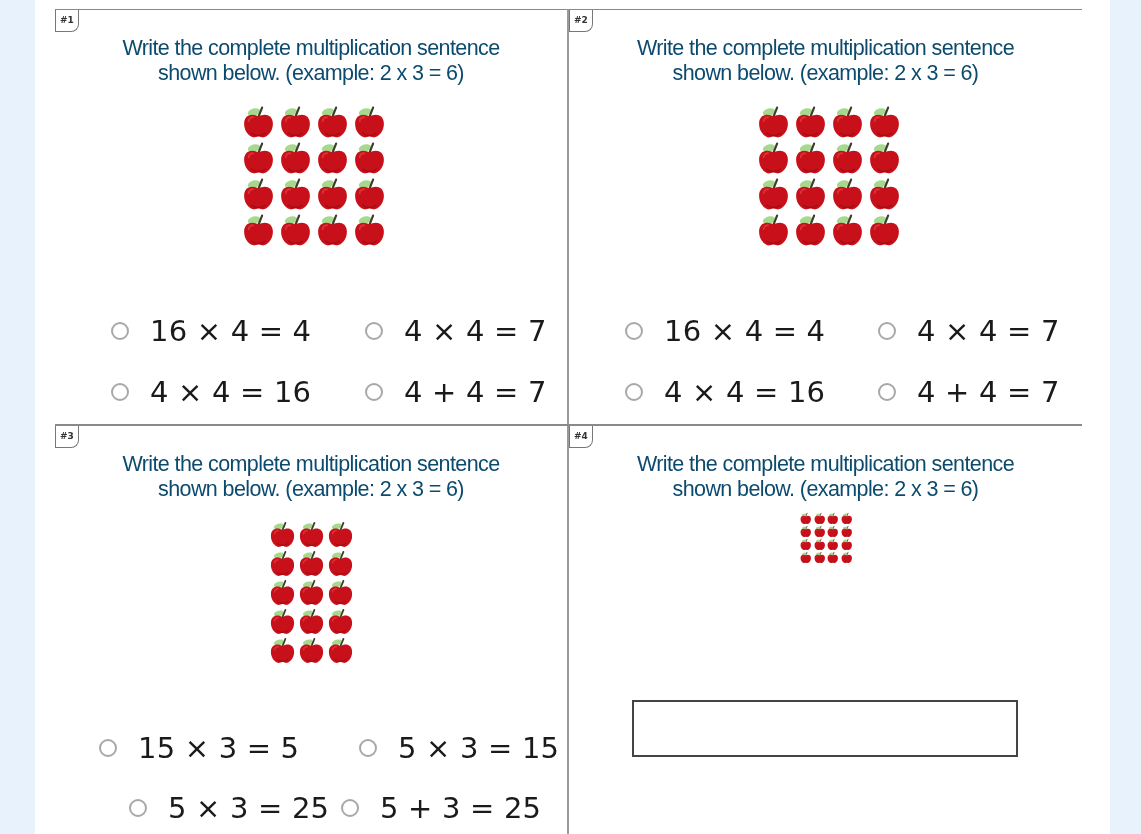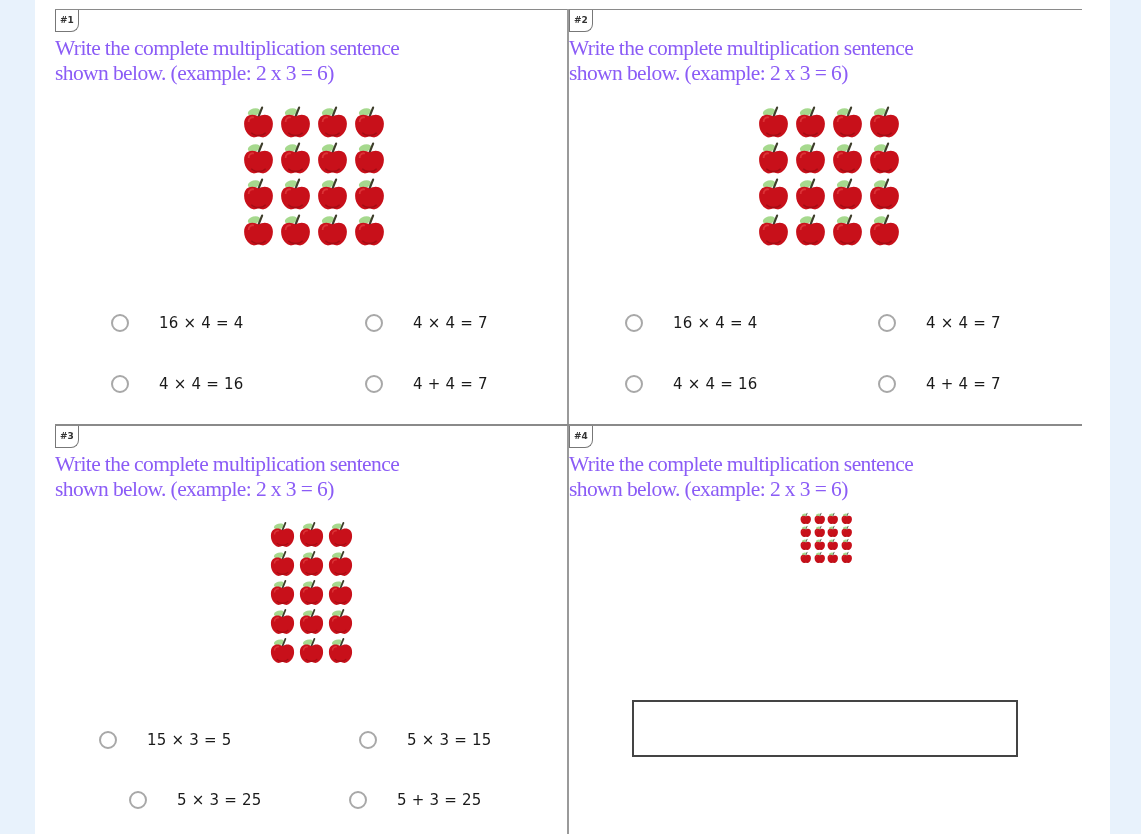--- a/index.html
+++ b/index.html
@@ -31,35 +31,35 @@
       position: absolute; left: 0; top: 0;
       min-width: 22px; height: 22px; padding: 0 4px;
       border: 1px solid #777; border-top: none; border-left: 1px solid #777;
       border-bottom-right-radius: 8px;
       font-family: "DejaVu Sans", sans-serif; font-size: 9px; font-weight: bold;
       color: #333; line-height: 20px; text-align: left; box-sizing: border-box;
       background: #fff;
     }
     .prompt {
       position: absolute; left: 0; width: 100%; top: 26px;
-      text-align: left; font-size: 21.5px; line-height: 25px; color: #8b5cf6;
-      font-family: Liberation Serif, serif; letter-spacing: -0.6px;
+      text-align: center; font-size: 21.5px; line-height: 25px; color: #0c4a6e;
+      font-family: Liberation Sans, sans-serif; letter-spacing: -0.6px;
     }
     .apples { position: absolute; display: grid; }
     .apple { position: relative; }
     .apple svg { display: block; width: 100%; height: 100%; }
     .option {
       position: absolute; display: flex; align-items: center; cursor: pointer;
     }
     .radio {
       width: 18px; height: 18px; border-radius: 50%;
       border: 2px solid #a8a8a8; box-sizing: border-box; background: #fff;
     }
     .opt-text {
-      margin-left: 30px; font-size: 15px; color: #1a1a1a;
+      margin-left: 21px; font-size: 29px; color: #1a1a1a;
       font-family: "DejaVu Sans", sans-serif; letter-spacing: 0.2px;
     }
     .answer-box {
       position: absolute; left: 632px; top: 700px; width: 386px; height: 57px;
       border: 2px solid #444; box-sizing: border-box; background: #fff;
       font-size: 18px; padding: 0 10px; outline: none;
     }
   </style>
 </head>
 <body>
@@ -558,21 +558,21 @@
   <span class="opt-text">15 × 3 = 5</span>
 </div>
 <div class="option" style="left:359px; top:731px;">
   <div class="radio"></div>
   <span class="opt-text">5 × 3 = 15</span>
 </div>
 <div class="option" style="left:129px; top:791px;">
   <div class="radio"></div>
   <span class="opt-text">5 × 3 = 25</span>
 </div>
-<div class="option" style="left:349px; top:791px;">
+<div class="option" style="left:341px; top:791px;">
   <div class="radio"></div>
   <span class="opt-text">5 + 3 = 25</span>
 </div>
 
 <div class="cell" style="left:569px; top:426px; width:513px; height:408px;">
   <div class="badge">#4</div>
   <div class="prompt">
     <div>Write the complete multiplication sentence</div>
     <div>shown below. (example: 2 x 3 = 6)</div>
   </div>

